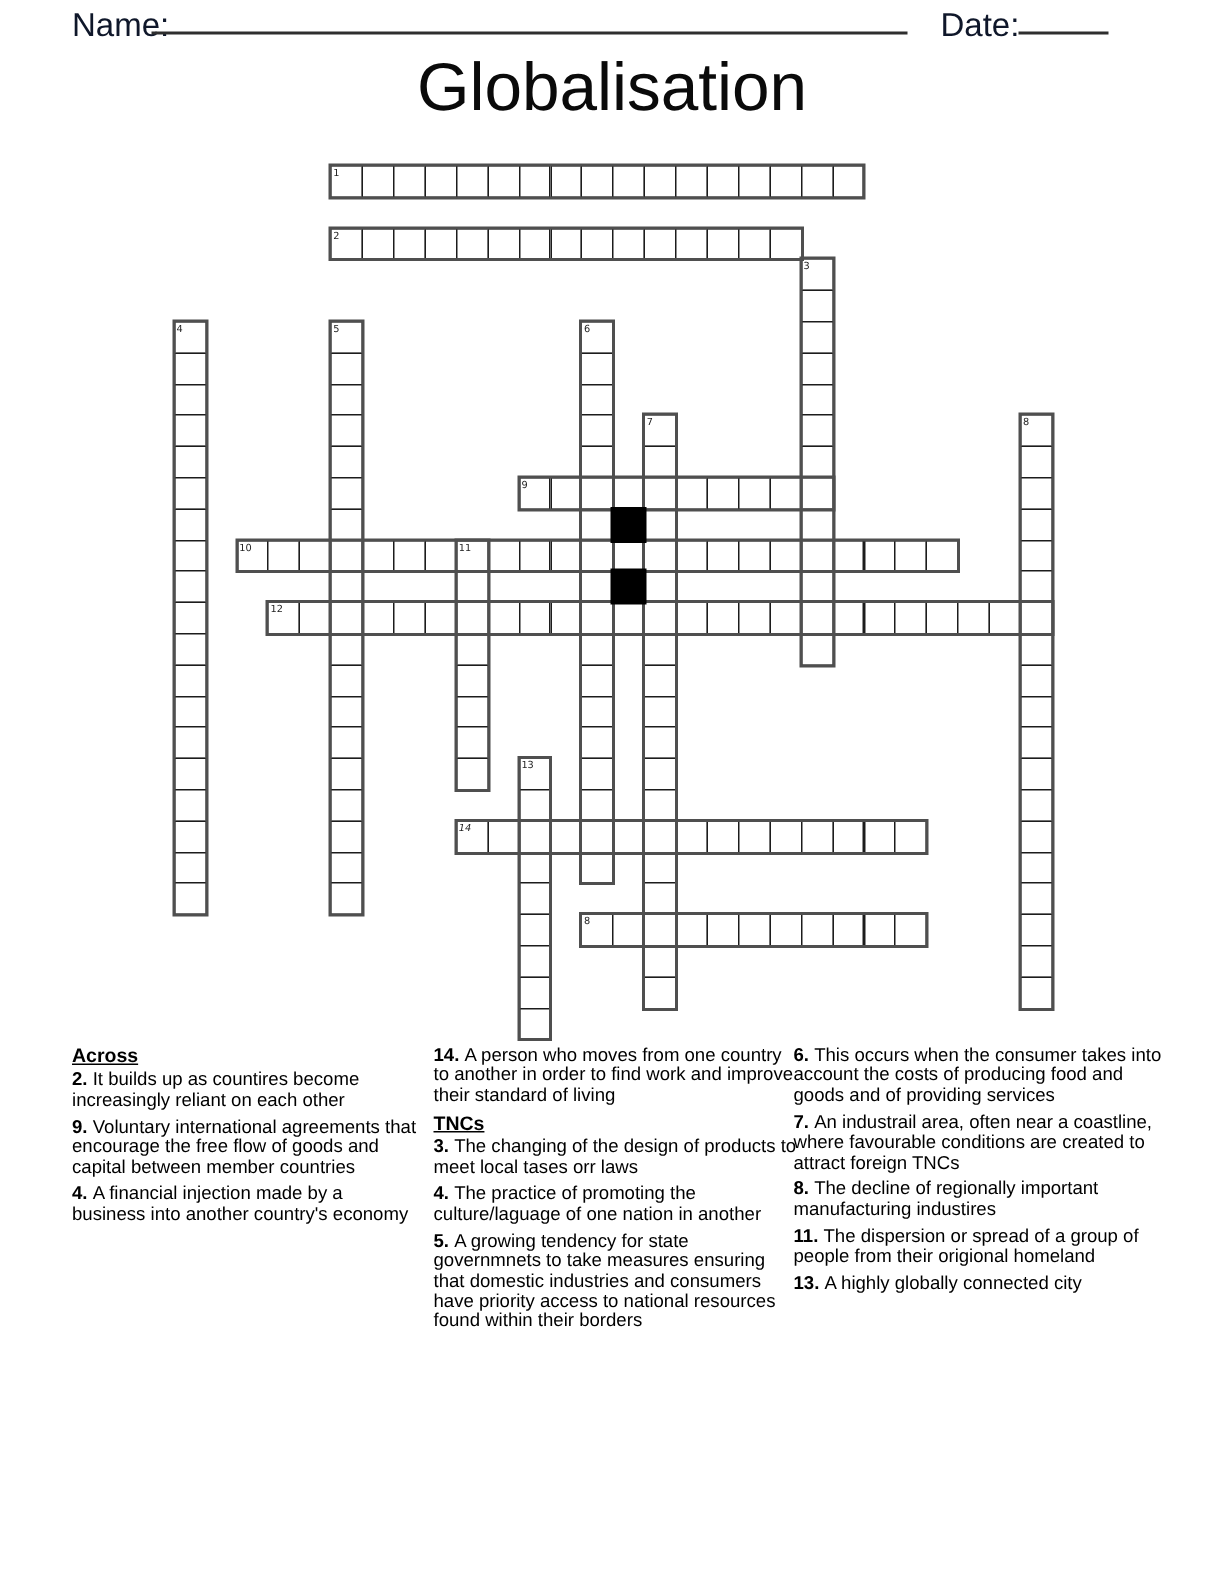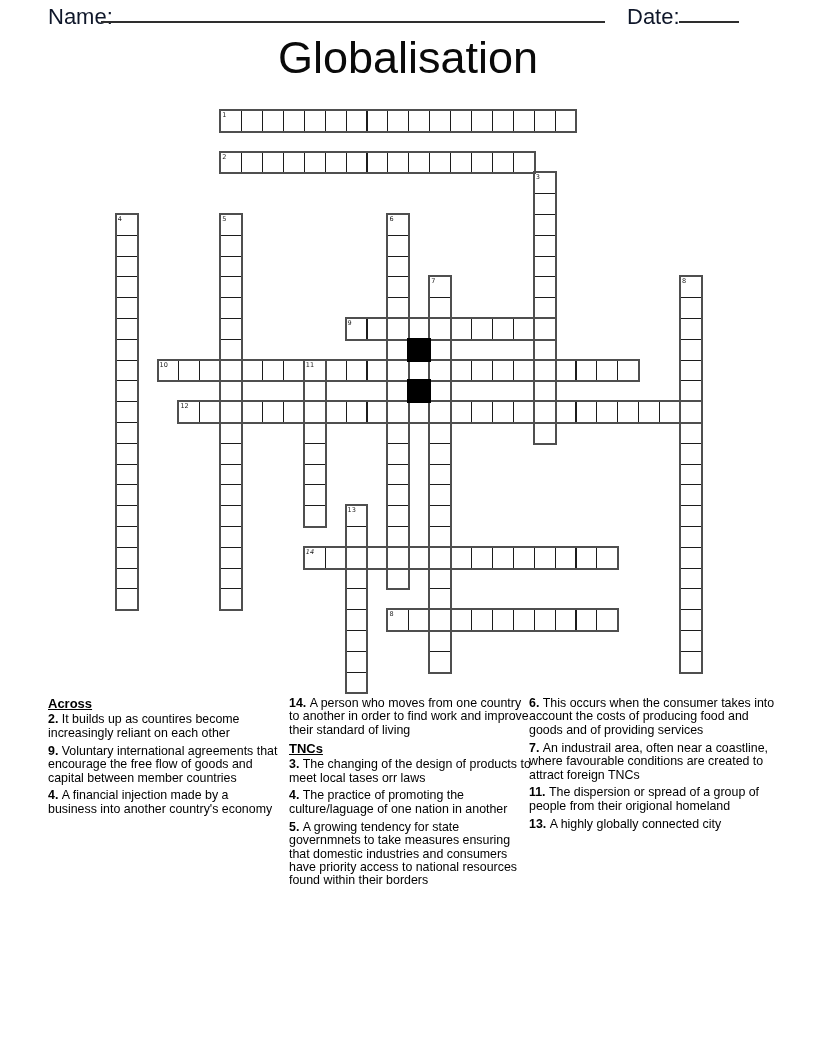--- a/index.html
+++ b/index.html
@@ -307,17 +307,18 @@
   <div class="clue-col" style="left:289px;top:697px;width:243px">
       <p class="clue"><b>14. </b>A person who moves from one country to another in order to find work and improve their standard of living</p>
       <div class="clue-heading">TNCs</div>
       <p class="clue"><b>3. </b>The changing of the design of products to meet local tases orr laws</p>
       <p class="clue"><b>4. </b>The practice of promoting the culture/laguage of one nation in another</p>
       <p class="clue"><b>5. </b>A growing tendency for state governmnets to take measures ensuring that domestic industries and consumers have priority access to national resources found within their borders</p>
     </div>
   <div class="clue-col" style="left:529px;top:697px;width:246px">
       <p class="clue"><b>6. </b>This occurs when the consumer takes into account the costs of producing food and goods and of providing services</p>
       <p class="clue"><b>7. </b>An industrail area, often near a coastline, where favourable conditions are created to attract foreign TNCs</p>
+      <p class="clue"><b>8. </b>The decline of regionally important manufacturing industires</p>
       <p class="clue"><b>11. </b>The dispersion or spread of a group of people from their origional homeland</p>
       <p class="clue"><b>13. </b>A highly globally connected city</p>
     </div>
 
 </div>
 
 </body></html>

